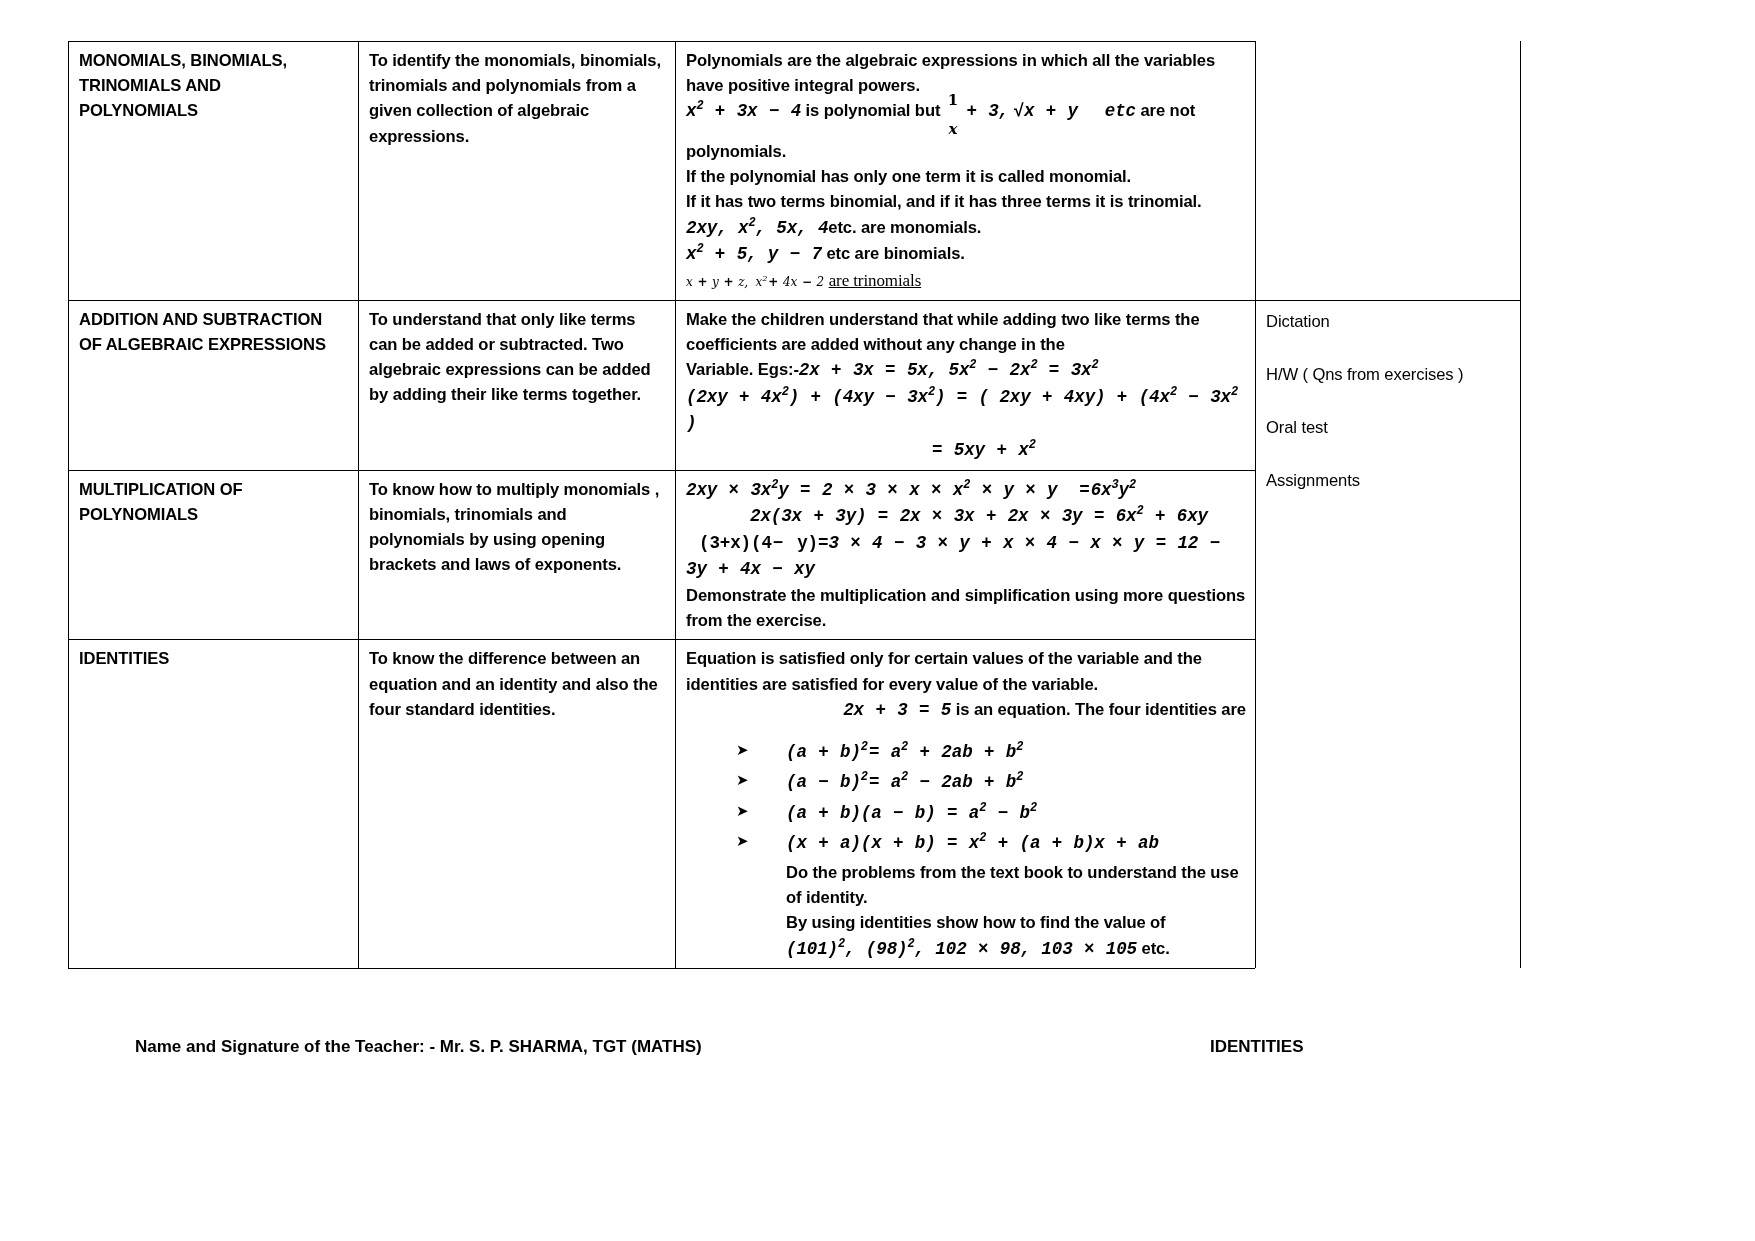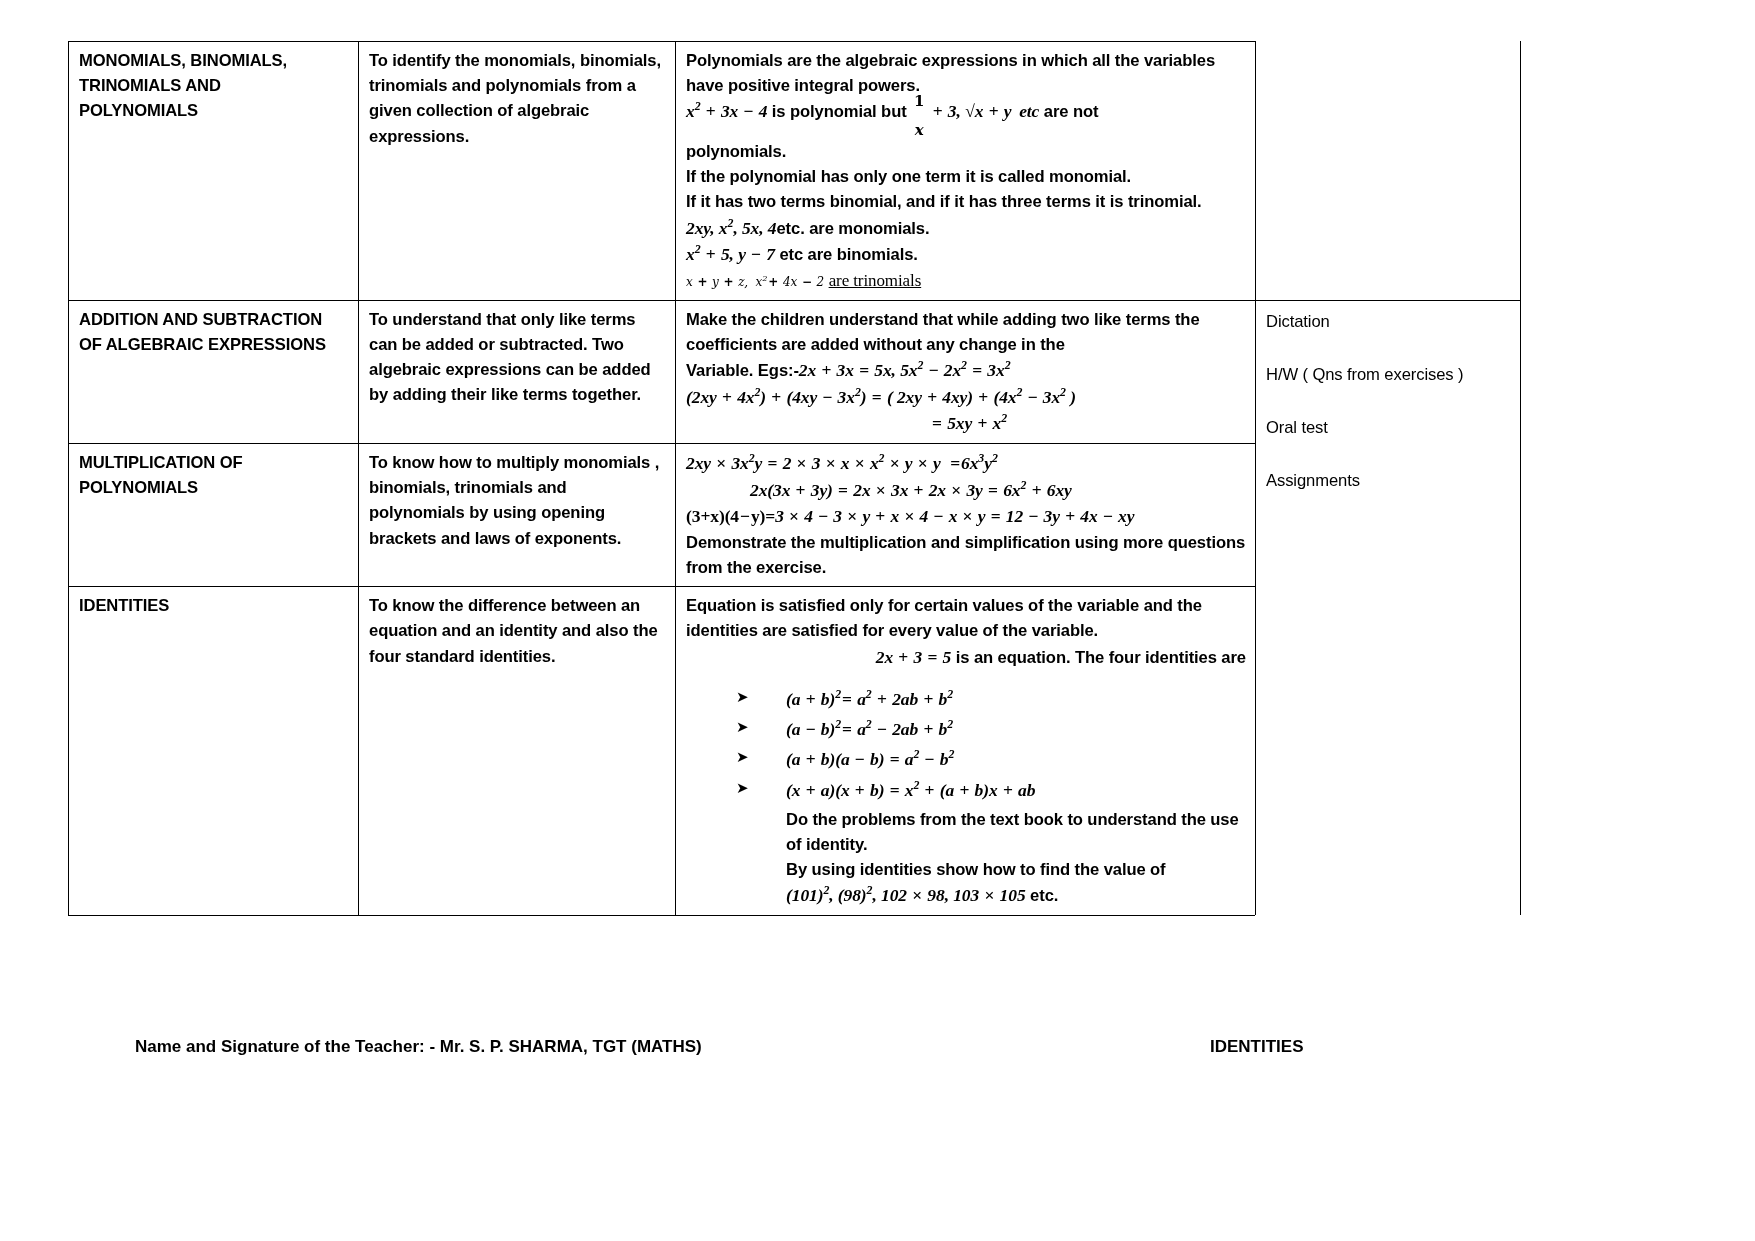--- a/index.html
+++ b/index.html
@@ -50,26 +50,26 @@
   
   td.col1 { border-left: 1px solid #2b2b2b; border-right:1px solid #2b2b2b;}
   td.col4 { border-right: 1px solid #ffffff; border-left: 1px solid #2b2b2b;}
   tr.r1 td.col4 { border-top: 1px solid #ffffff; }
   tr.r2 td.col4, tr.r3 td.col4 { border-top: 1px solid #ffffff; border-bottom: 1px solid #ffffff; }
 
   .mid-v { vertical-align: middle; }
 
   
   .math {
-    font-family: Liberation Serif, serif;
+    font-family: Liberation Mono, monospace;
     font-weight: bold;
     font-style: italic;
     font-size: 17.5px;
   }
-  .math .up { font-style: normal; }
+  .math .up { font-style: normal; margin-left: 13px; }
   .math sup {
     font-size: 0.68em;
     vertical-align: super;
     line-height: 0;
   }
   .op { font-style: normal; font-weight: bold; padding: 0 1px; }
   .lightmath {
     font-family: "DejaVu Serif", "Liberation Serif", serif;
     font-weight: normal;
     font-style: italic;

